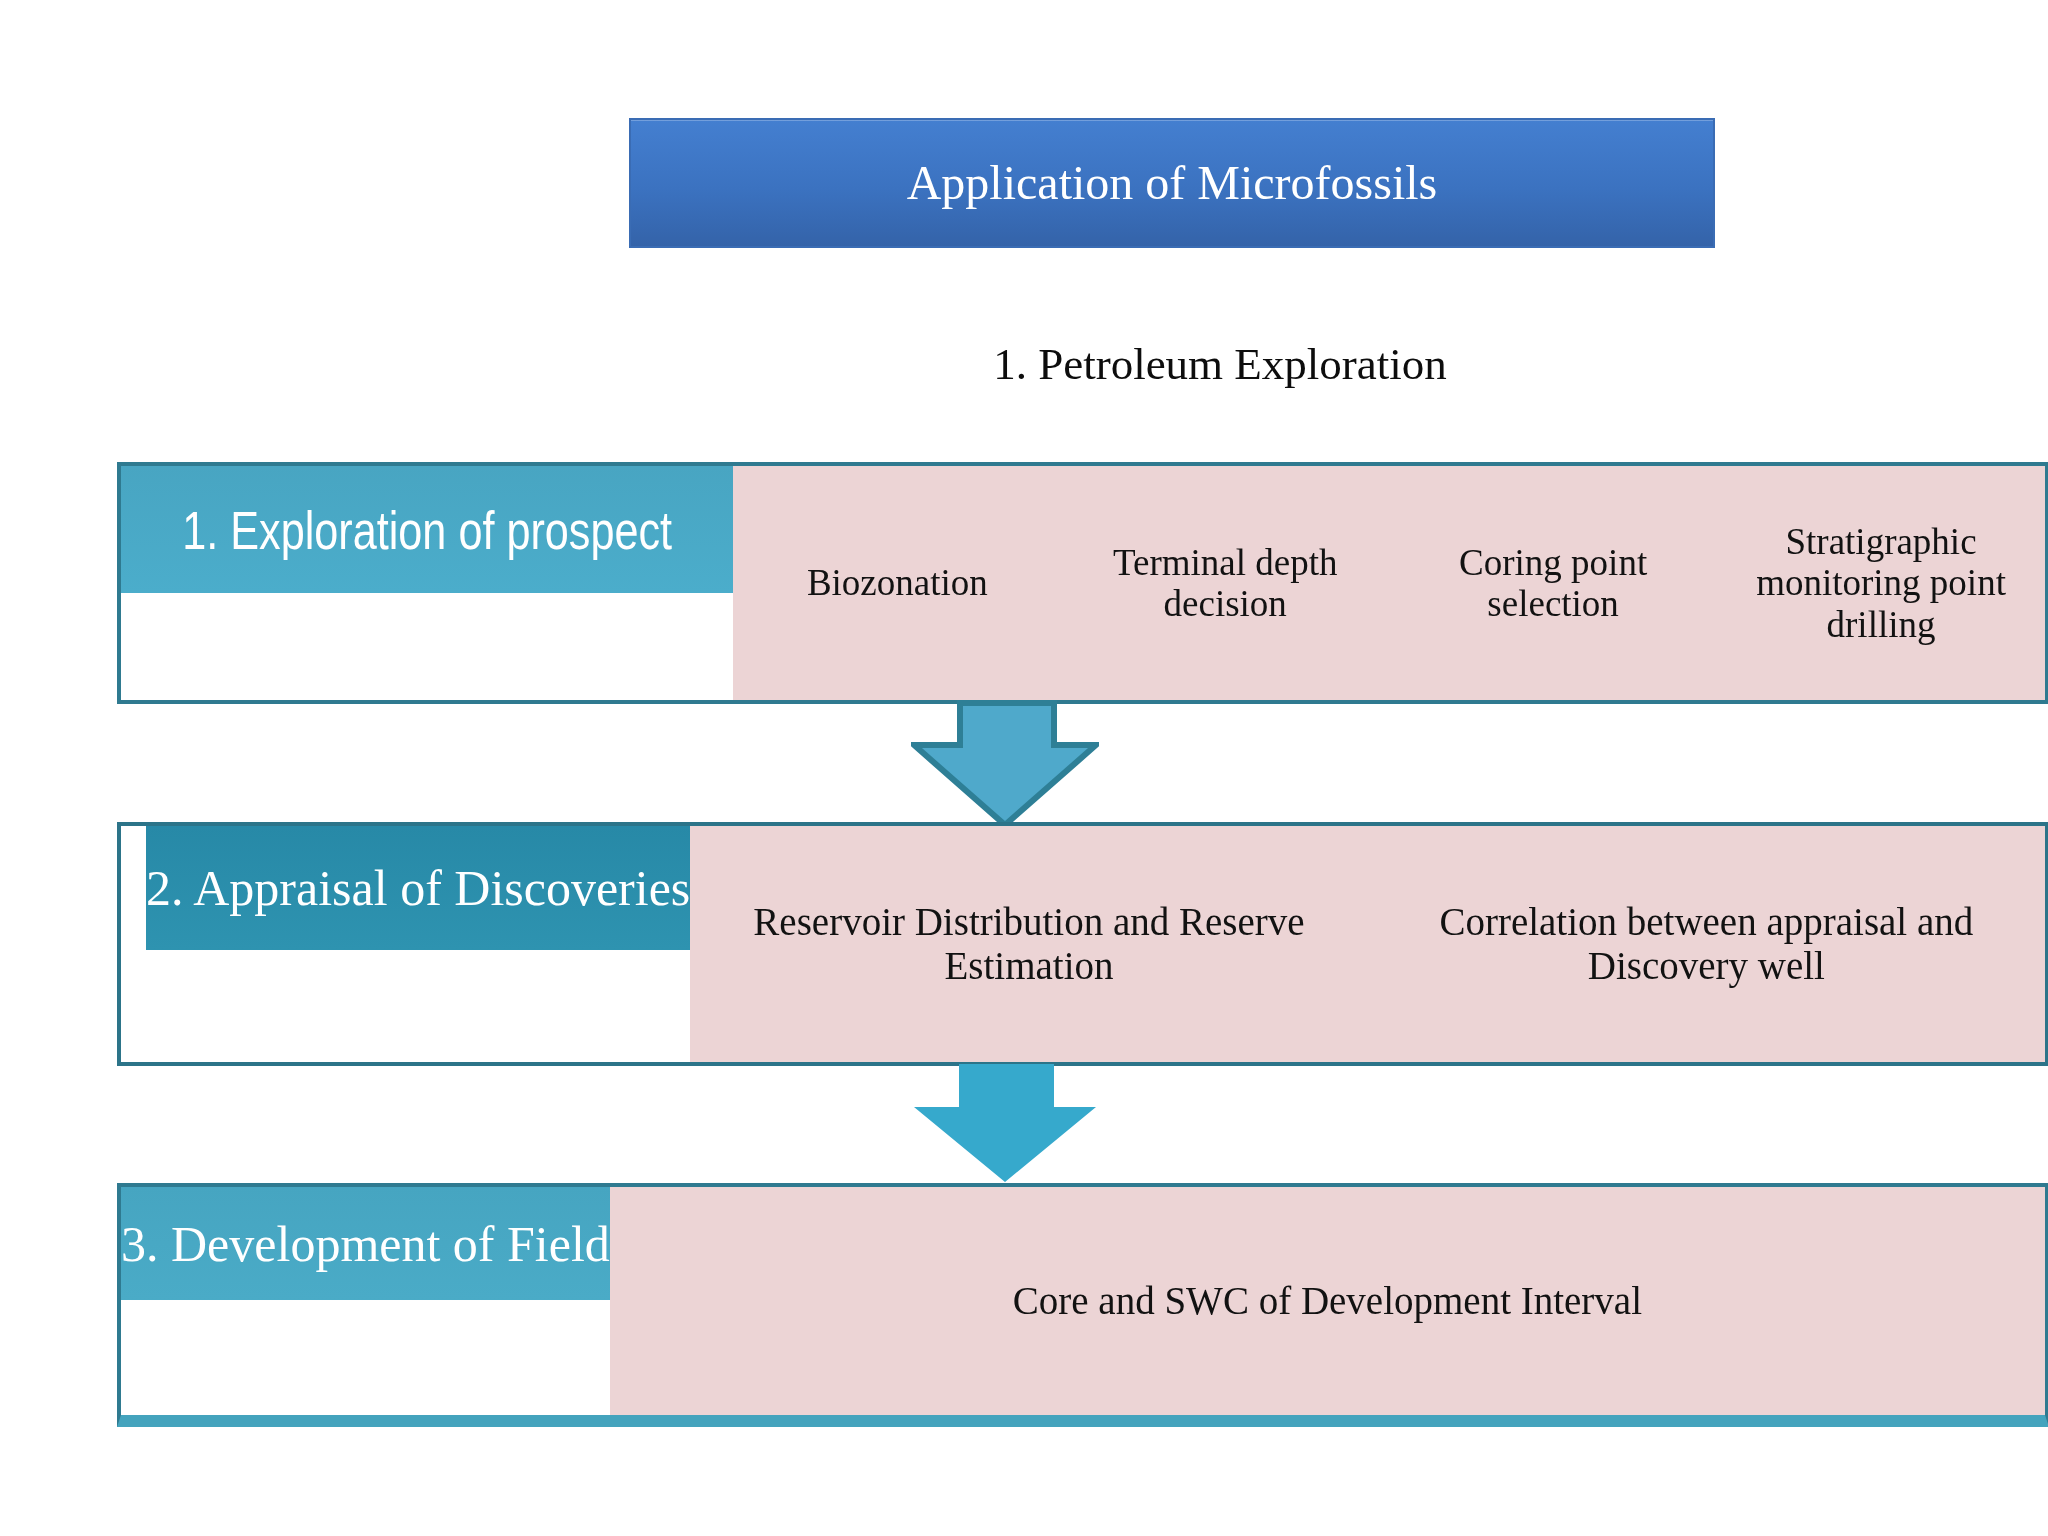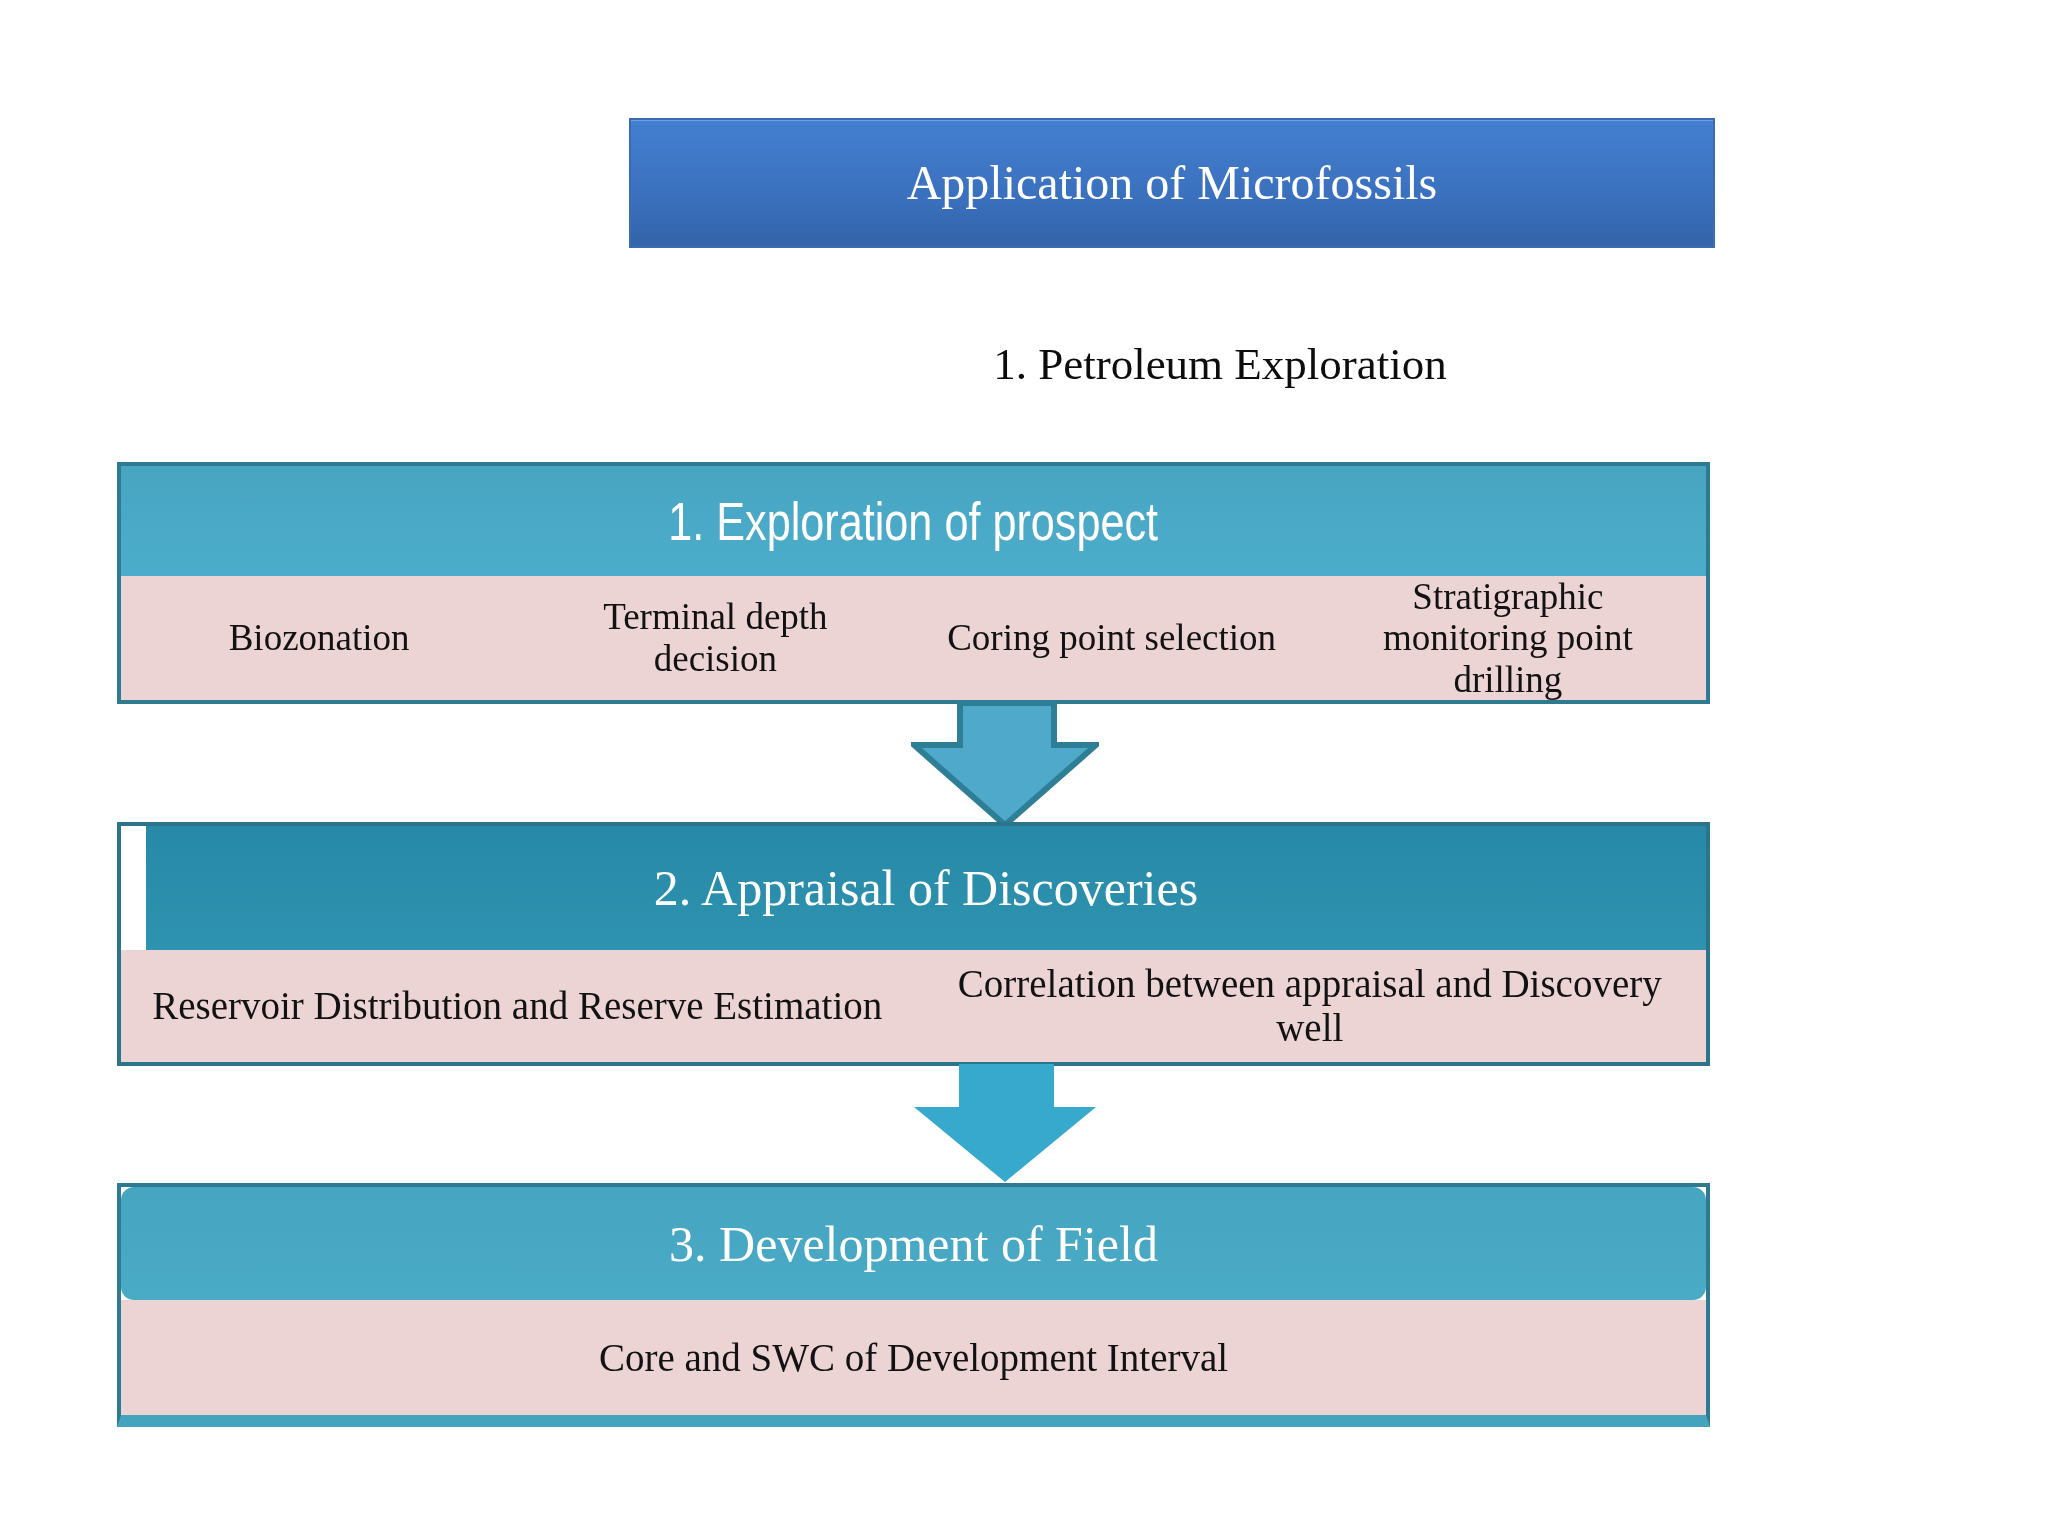--- a/index.html
+++ b/index.html
@@ -47,25 +47,25 @@
     text-align: center;
     font-size: 45px;
     color: #0d0d0d;
     white-space: nowrap;
   }
 
   
   .section {
     position: absolute;
     left: 117px;
-    width: 1593px;
+    width: 1932px;
     box-sizing: border-box;
     border: 4px solid #2f7a90;
     display: flex;
-    flex-direction: column;
+    flex-direction: row;
   }
   .sec1 { top: 462px; height: 242px; }
   .sec2 { top: 822px; height: 244px; border-color: #2c7489; }
   .sec3 { top: 1183px; height: 244px; border-bottom: 12px solid #44a3bd; }
 
   .sec-header {
     display: flex;
     align-items: center;
     justify-content: center;
     color: #ffffff;
@@ -78,21 +78,20 @@
   .sec2 .sec-header {
     height: 124px;
     background: linear-gradient(180deg, #2789a7 0%, #2e93b0 100%);
     font-size: 50px;
     margin-left: 25px;
   }
   .sec3 .sec-header {
     height: 113px;
     background: linear-gradient(180deg, #46a5c1 0%, #4aabc7 100%);
     font-size: 50px;
-    border-radius: 13px;
   }
   .hdr-narrow {
     font-family: "Liberation Sans", sans-serif;
     font-weight: 500;
     font-size: 54px;
     display: inline-block;
     transform: scaleX(0.80);
   }
 
   .sec-row {

